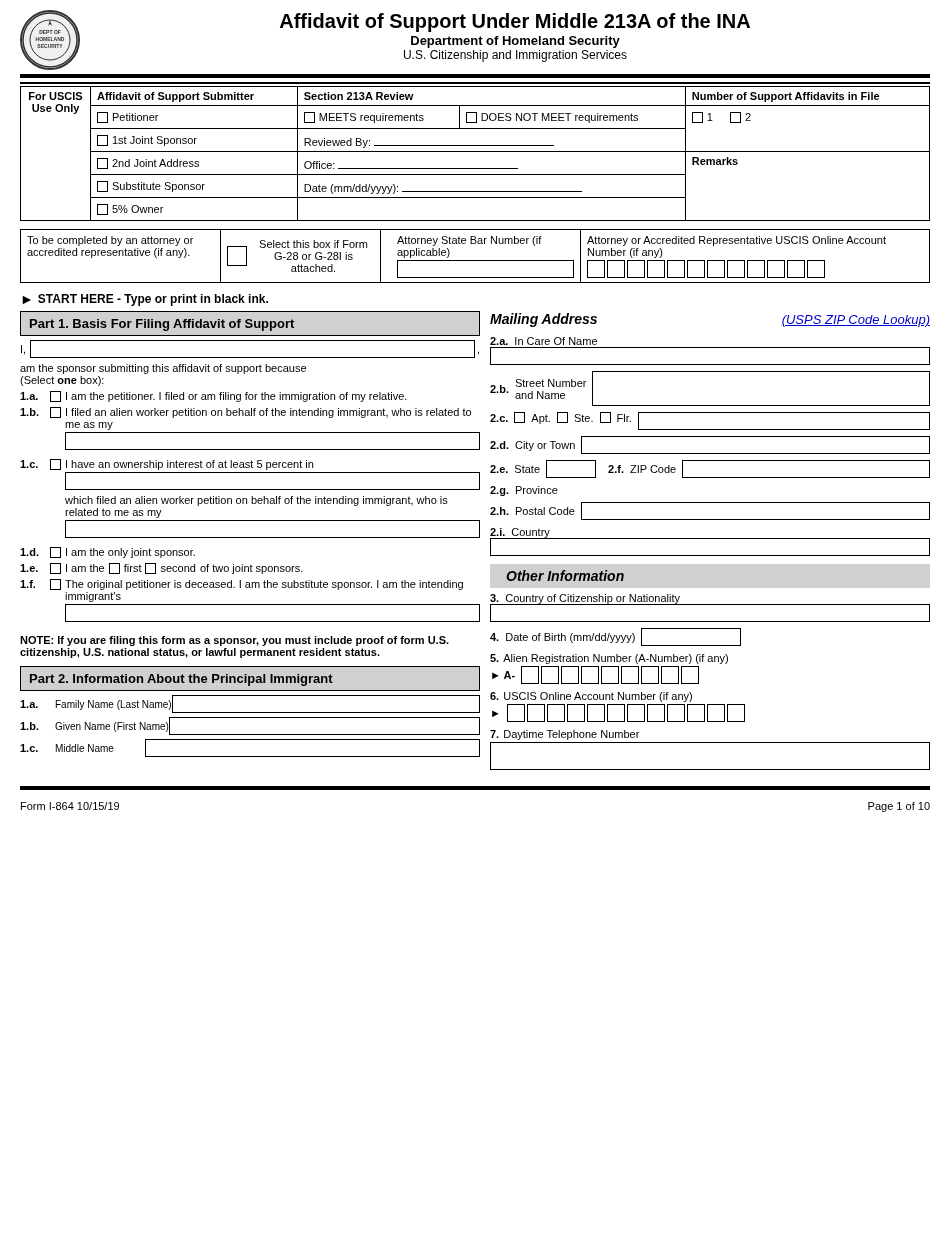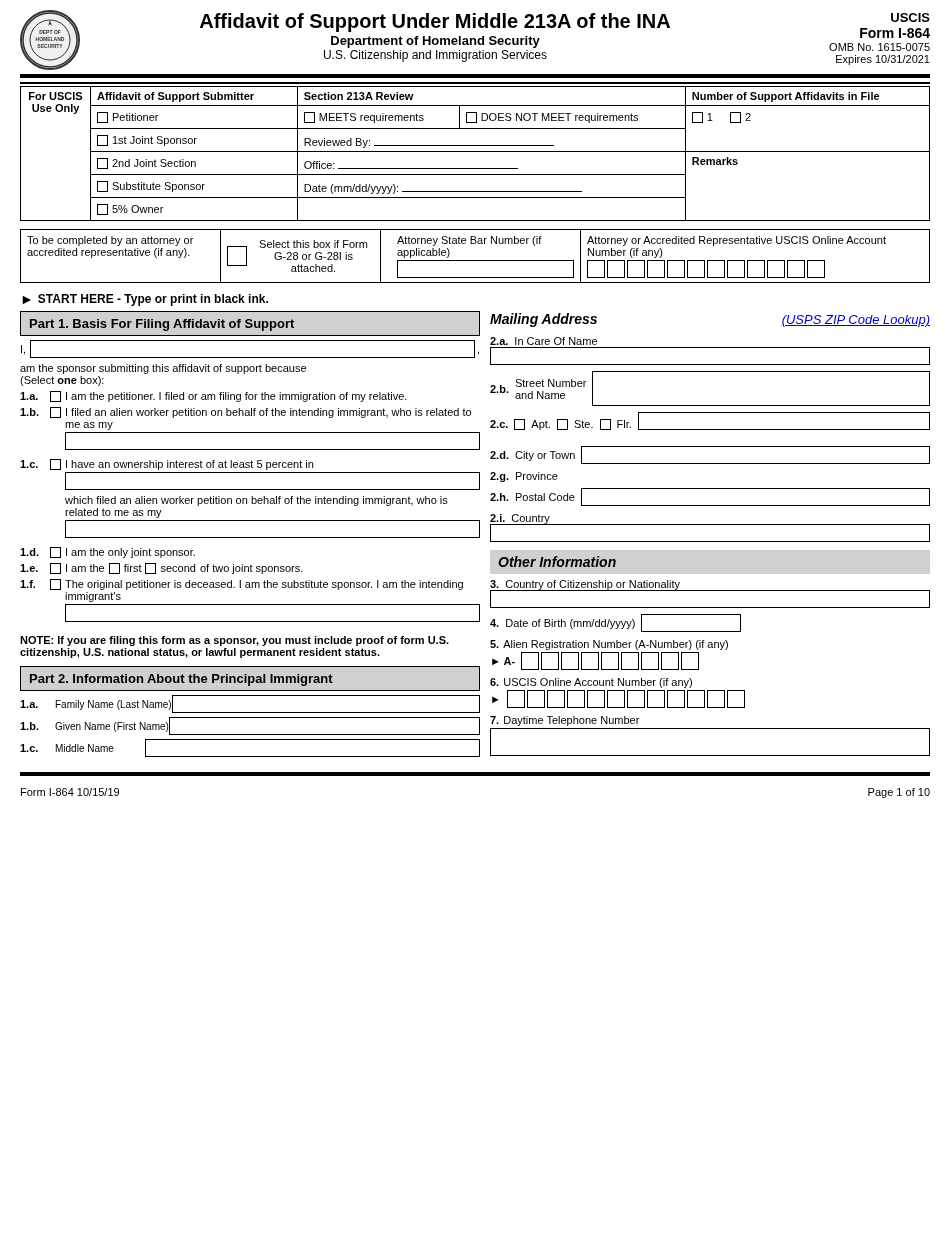--- a/index.html
+++ b/index.html
@@ -240,23 +240,23 @@
       margin: 4px 0;
       display: flex;
       align-items: center;
       gap: 4px;
     }
     .arrow-right {
       font-size: 14px;
     }
     .apt-row {
       display: flex;
-      align-items: flex-end;
+      align-items: flex-start;
       gap: 6px;
-      margin-bottom: 16px;
+      margin-bottom: 6px;
     }
     .state-zip-row {
       display: flex;
       align-items: center;
       gap: 6px;
       margin-bottom: 6px;
     }
     .a-number-row {
       display: flex;
       align-items: center;
@@ -296,26 +296,20 @@
         <text x="28" y="36" text-anchor="middle" font-size="5" font-weight="bold" fill="#333">SECURITY</text>
         <polygon points="28,8 30,14 28,12 26,14" fill="#333"></polygon>
       </svg>
     </div>
   </div>
   <div class="title-area">
     <div class="main-title">Affidavit of Support Under Middle 213A of the INA</div>
     <div class="sub-title">Department of Homeland Security</div>
     <div class="sub-title2">U.S. Citizenship and Immigration Services</div>
   </div>
-  <div class="uscis-box">
-    <div style="font-weight:bold;font-size:13px;">USCIS</div>
-    <div class="form-title">Form I-864</div>
-    <div>OMB No. 1615-0075</div>
-    <div>Expires 10/31/2021</div>
-  </div>
 </div>
 
 <hr class="thick">
 <hr class="thin">
 
 <table class="uscis-use-table">
   <tbody>
       <tr>
     <td class="for-uscis-cell" rowspan="6">
       <span>For USCIS Use Only</span>
@@ -355,21 +349,21 @@
           </div>
     </td>
     <td colspan="2">
       <span>Reviewed By:</span> <span class="underline-field"></span>
     </td>
   </tr>
   <tr>
     <td>
       <div class="checkbox-item">
             <span class="checkbox"></span>
-            <span>2nd Joint Section</span>
+            <span>2nd Joint Address</span>
           </div>
     </td>
     <td colspan="2">
       <span>Office:</span> <span class="underline-field"></span>
     </td>
     <td rowspan="3" style="vertical-align:top;">
       <div style="font-weight:bold;">Remarks</div>
     </td>
   </tr>
   <tr>
@@ -563,41 +557,49 @@
       <span>Flr.</span>
       <input type="text" style="border: 1px solid rgb(0, 0, 0); flex: 1 1 0%; height: 18px;">
     </div>
 
     <div style="display:flex;align-items:center;gap:6px;margin-bottom:6px;">
       <span style="font-weight:bold;">2.d.</span>
       <span>City or Town</span>
       <input type="text" style="border: 1px solid rgb(0, 0, 0); flex: 1 1 0%; height: 18px;">
     </div>
 
+    <div class="state-zip-row">
+      <span style="font-weight:bold;">2.e.</span>
+      <span>State</span>
+      <input type="text" style="border: 1px solid rgb(0, 0, 0); width: 50px; height: 18px;">
+      <span style="font-weight:bold;margin-left:6px;">2.f.</span>
+      <span>ZIP Code</span>
+      <input type="text" style="border: 1px solid rgb(0, 0, 0); flex: 1 1 0%; height: 18px;">
+    </div>
 
     <div style="display:flex;align-items:center;gap:6px;margin-bottom:6px;">
       <span style="font-weight:bold;text-align:right;">2.g.</span>
       <span>Province</span>
     </div>
 
     <div style="display:flex;align-items:center;gap:6px;margin-bottom:6px;">
       <span style="font-weight:bold;">2.h.</span>
       <span>Postal Code</span>
       <input type="text" style="border: 1px solid rgb(0, 0, 0); flex: 1 1 0%; height: 18px;">
     </div>
 
     <div style="margin-bottom:4px;">
       <div style="display:flex;align-items:center;gap:6px;">
         <span style="font-weight:bold;">2.i.</span>
         <span>Country</span>
       </div>
       <input type="text" style="border: 1px solid rgb(0, 0, 0); width: 100%; height: 18px;">
     </div>
 
-    <div class="italic-header" style="margin-top:8px;background:#d0d0d0;padding:4px 8px;border:none;font-size:14px;">Other Information</div>
+    <div class="italic-header" style="margin-top:8px;background:#d0d0d0;padding:4px 16px;border:none;font-size:14px;">Other Information</div>
 
     <div style="margin-bottom:6px;">
       <div style="display:flex;align-items:center;gap:6px;">
         <span style="font-weight:bold;">3.</span>
         <span>Country of Citizenship or Nationality</span>
       </div>
       <input type="text" style="border: 1px solid rgb(0, 0, 0); width: 100%; height: 18px;">
     </div>
 
     <div style="display:flex;align-items:center;gap:6px;margin-bottom:6px;">

